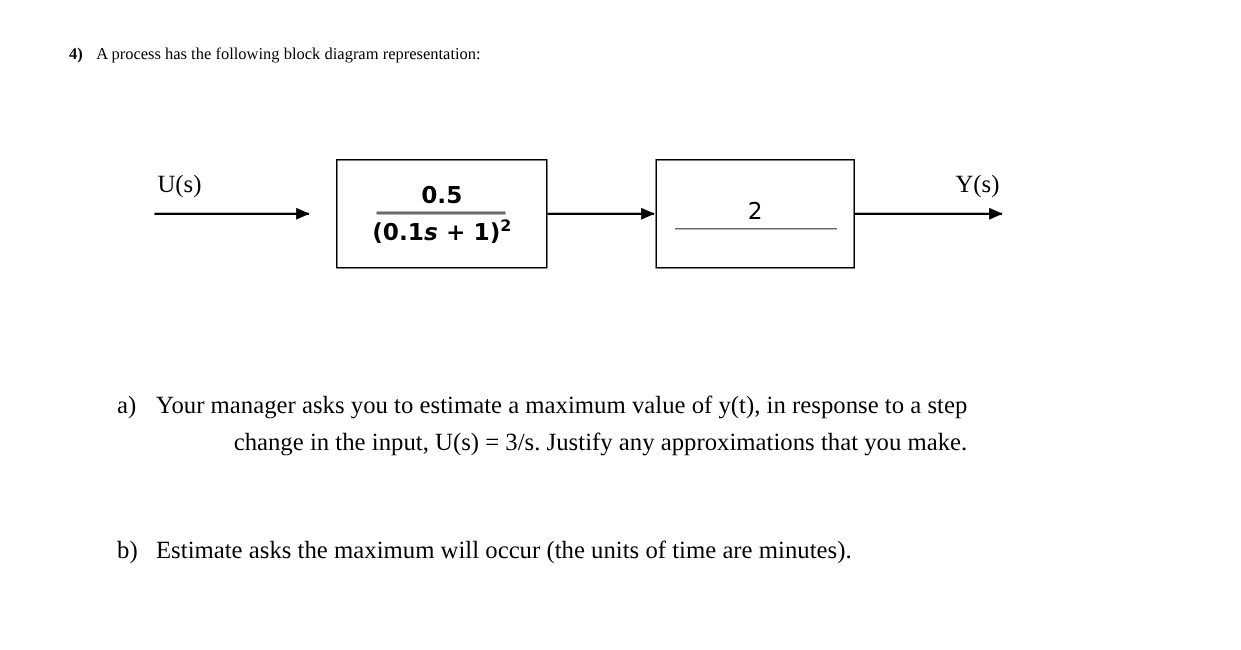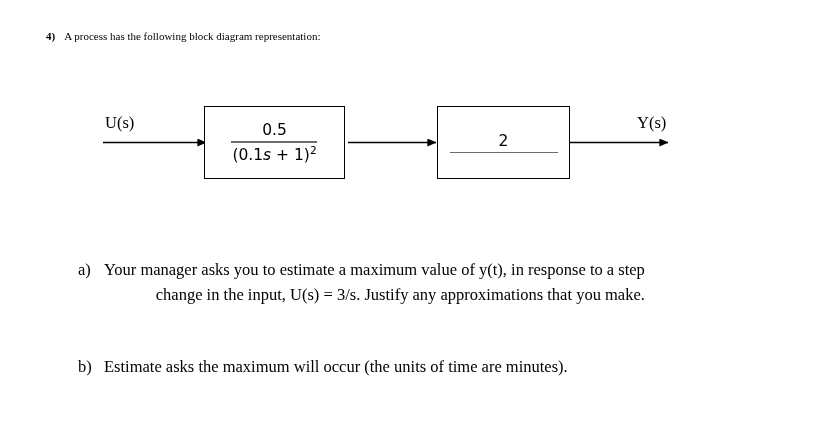--- a/index.html
+++ b/index.html
@@ -53,21 +53,21 @@
   
   .tf-box {
     position: absolute;
     border: 1.6px solid #000000;
     background: #ffffff;
     box-sizing: border-box;
     display: flex;
     align-items: center;
     justify-content: center;
   }
-  #tf-box-1 { left: 204px; top: 106px; width: 141px; height: 73px; }
+  #tf-box-1 { left: 224px; top: 106px; width: 141px; height: 73px; font-weight: bold; }
   #tf-box-2 { left: 437px; top: 106px; width: 133px; height: 73px; }
 
   
   .fraction {
     display: inline-flex;
     flex-direction: column;
     align-items: center;
     font-family: "DejaVu Sans", "Liberation Sans", sans-serif;
     font-size: 15.5px;
     line-height: 1.18;

